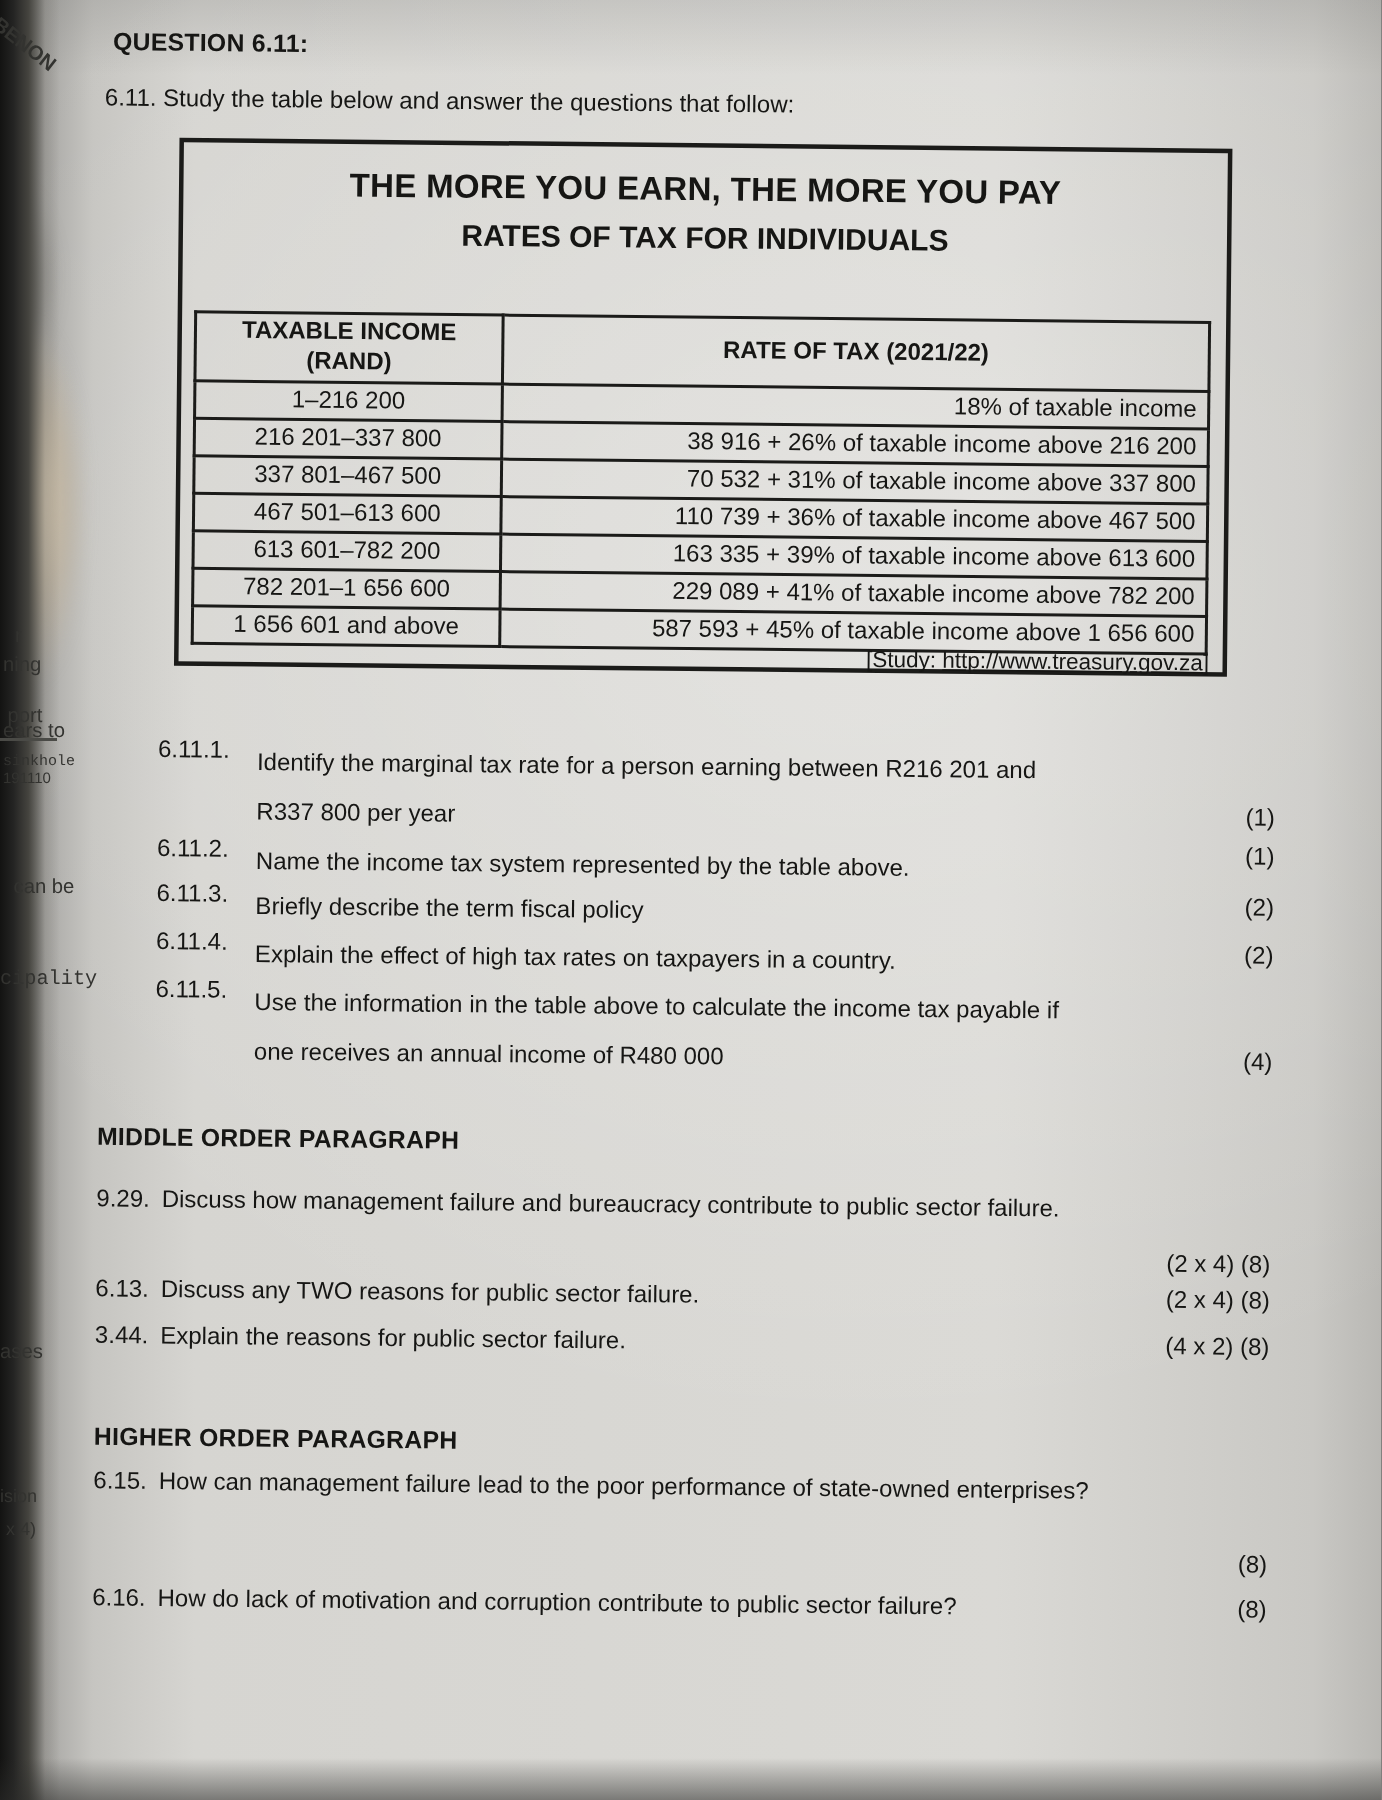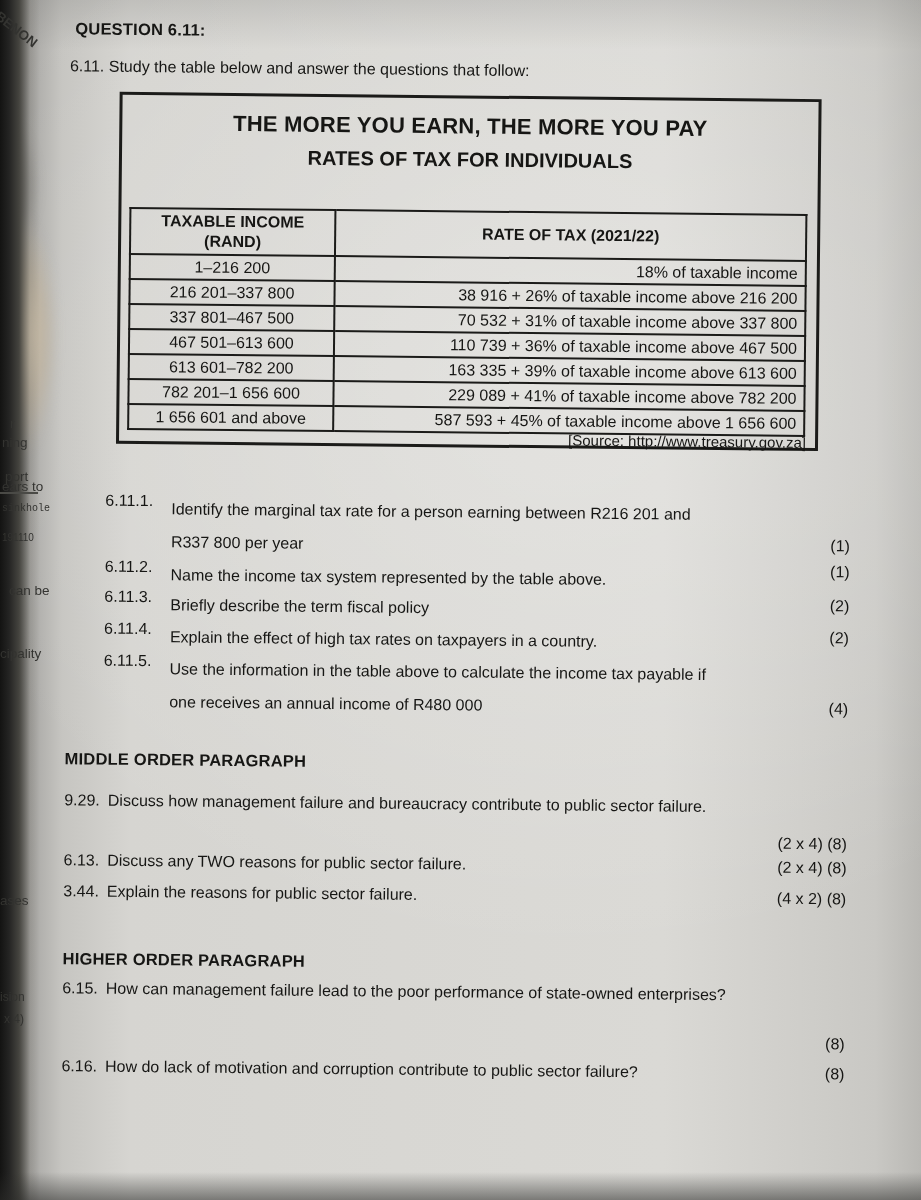--- a/index.html
+++ b/index.html
@@ -57,23 +57,23 @@
   <div class="glimpse-light"></div>
   <div class="spine"></div>
 
   <span class="frag" style="left:-8px; top:22px; transform:rotate(38deg); font-weight:bold;">BENON</span>
   <span class="frag" style="left:10px; top:416px;">r</span>
   <span class="frag" style="left:2px; top:435px;">ning</span>
   <span class="frag" style="left:2px; top:479px;">ears to</span>
   <span class="frag" style="left:5px; top:469px;text-align:center;">port</span>
   <div class="frag-line"></div>
   <span class="frag" style="left:2px; top:503px; font-size:10px;font-family:Liberation Mono, monospace;">sinkhole</span>
-  <span class="frag" style="left:2px; top:532px; font-size:10px;">191110</span>
+  <span class="frag" style="left:2px; top:514px; font-size:10px;">191110</span>
   <span class="frag" style="left:9px; top:583px;">can be</span>
-  <span class="frag" style="left:0px; top:646px;">cipality</span>
+  <span class="frag" style="left:0px; top:646px;font-family:Liberation Mono, monospace;">cipality</span>
   <span class="frag" style="left:0px; top:893px;text-align:center;">ases</span>
   <span class="frag" style="left:0px; top:978px; font-size:12px;margin-top:12px;">ision</span>
   <span class="frag" style="left:4px; top:1012px; font-size:12px;">x 4)</span>
 
   <div class="content">
 
     <div class="abs qheader">QUESTION 6.11:</div>
     <div class="abs intro">6.11. Study the table below and answer the questions that follow:</div>
 
     <div class="abs tax-box">
@@ -113,21 +113,21 @@
           <td class="income">782 201–1 656 600</td>
           <td class="rate">229 089 + 41% of taxable income above 782 200</td>
         </tr>
         <tr>
           <td class="income">1 656 601 and above</td>
           <td class="rate">587 593 + 45% of taxable income above 1 656 600</td>
         </tr>
       </tbody>
         </table>
 
-      <div class="tax-source"><span>[Source: </span><span class="url">http://www.treasury.gov.za</span><span>]</span></div>
+      <div class="tax-source"><span>[Study: </span><span class="url">http://www.treasury.gov.za</span><span>]</span></div>
     </div>
 
     <div class="q" style="top:492px">
       <span class="qnum">6.11.1.</span>
       <div class="qtext">
         <div>Identify the marginal tax rate for a person earning between R216 201 and</div>
         <div>R337 800 per year</div>
       </div>
     </div>
     <div class="marks" style="top:530px">(1)</div>

